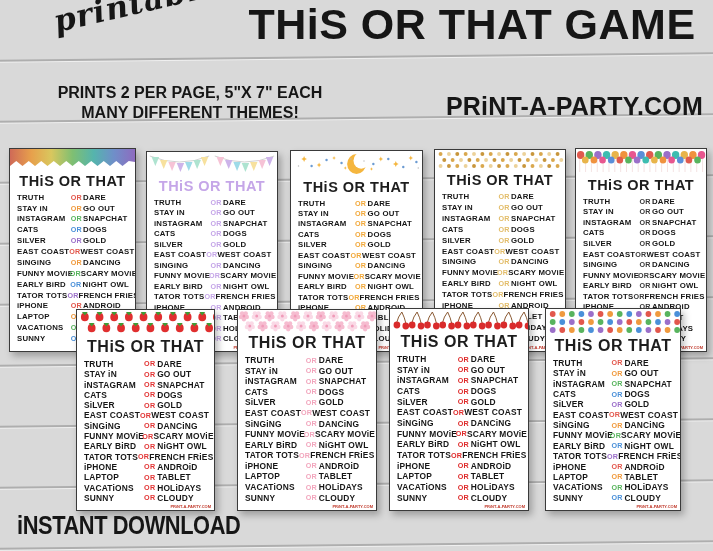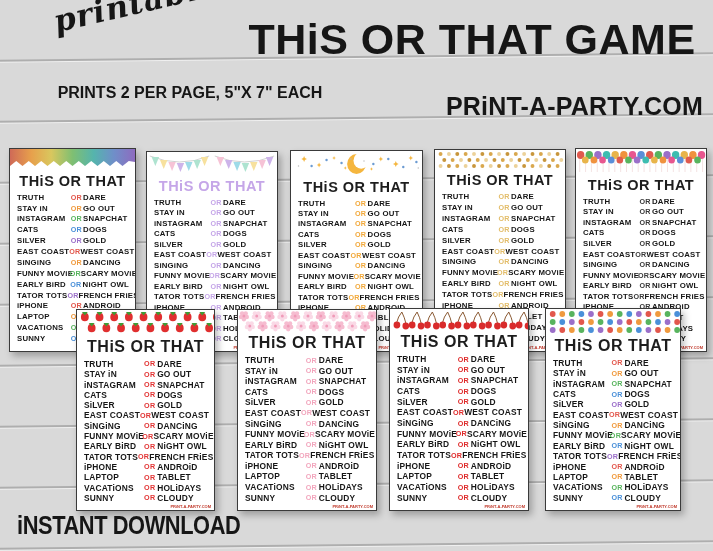--- a/index.html
+++ b/index.html
@@ -8,21 +8,21 @@
   
   .bg-planks{position:absolute;inset:0;background:#d9d9d9;}
   .bg-planks::before{content:"";position:absolute;inset:-18px;
      background:repeating-linear-gradient(to bottom,
         transparent 0 55px,#aeaeae 55px 57px,#f0f0f0 57px 58.5px,transparent 58.5px 61px);
      background-position:0 19px;transform:rotate(-0.6deg);}
   
   .printable{position:absolute;left:50px;top:4px;font-family:"DejaVu Serif",serif;
      font-style:italic;font-size:31px;font-weight:bold;transform:rotate(-13deg);
      transform-origin:left top;letter-spacing:1px;z-index:2;}
-  .title{position:absolute;left:236px;top:15px;width:472px;margin:0;text-align:center;
+  .title{position:absolute;left:236px;top:0px;width:472px;margin:0;text-align:center;
      font-size:43px;font-weight:800;letter-spacing:0.5px;z-index:2;white-space:nowrap;}
   .subtitle{position:absolute;left:386px;top:63px;font-size:24px;font-weight:800;
      letter-spacing:0.2px;z-index:2;white-space:nowrap;}
   .website{position:absolute;right:10px;top:92px;font-size:25px;font-weight:800;
      letter-spacing:0.2px;z-index:2;white-space:nowrap;}
   .info{position:absolute;left:40px;top:83px;width:300px;text-align:center;
      font-size:16px;font-weight:800;line-height:1.25;z-index:2;}
   .footer{position:absolute;left:17px;top:510px;font-size:26px;font-weight:800;
      letter-spacing:-0.5px;transform:scaleX(0.84);transform-origin:left top;
      z-index:3;white-space:nowrap;}
@@ -60,20 +60,21 @@
 <body>
 
 <div class="stage">
   <div class="bg-planks"></div>
 
   <div class="printable">printable</div>
   <h1 class="title">THiS OR THAT GAME</h1>
   <div class="website">PRiNT-A-PARTY.COM</div>
   <div class="info">
     <div>PRINTS 2 PER PAGE, 5"X 7" EACH</div>
+    <div>MANY DIFFERENT THEMES!</div>
   </div>
 
   <div id="cards">
       <div class="card pos-0">
         <svg class="deco" style="height:22px" viewBox="0 0 140 22" preserveAspectRatio="none">
           <defs>
             <linearGradient id="g0" x1="0" y1="0" x2="1" y2="0">
               <stop offset="0.00" stop-color="#cf6a57"></stop>
               <stop offset="0.17" stop-color="#e7a04c"></stop>
               <stop offset="0.33" stop-color="#d9c75e"></stop>

